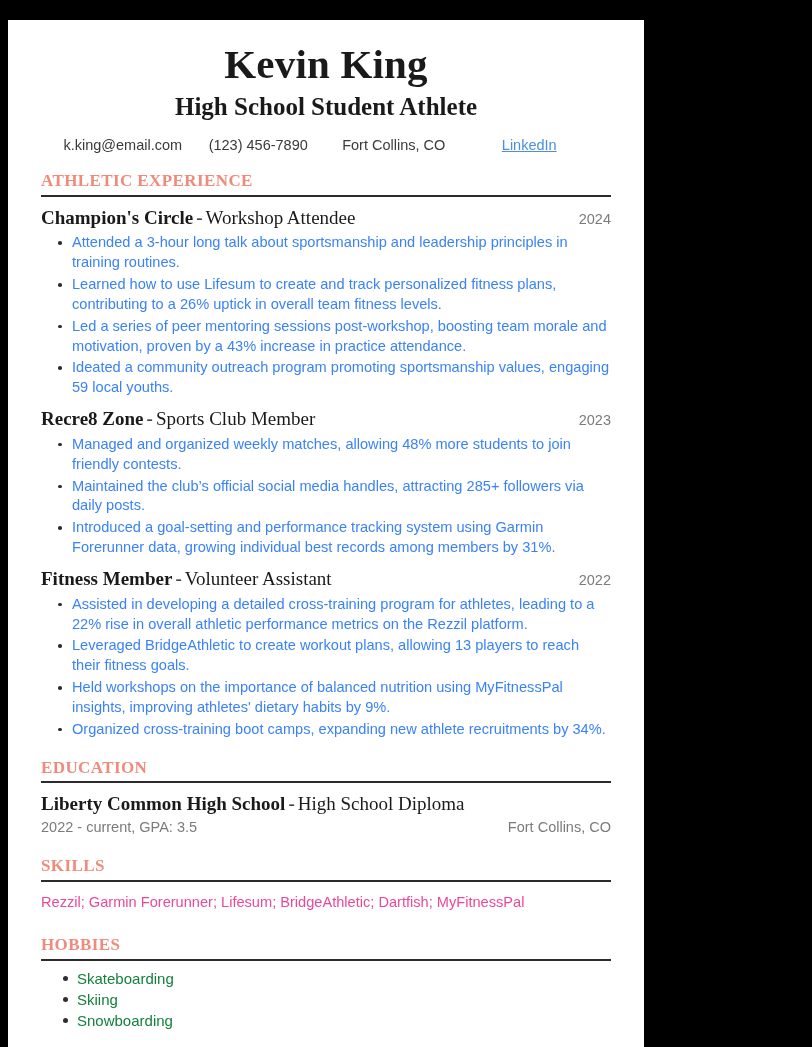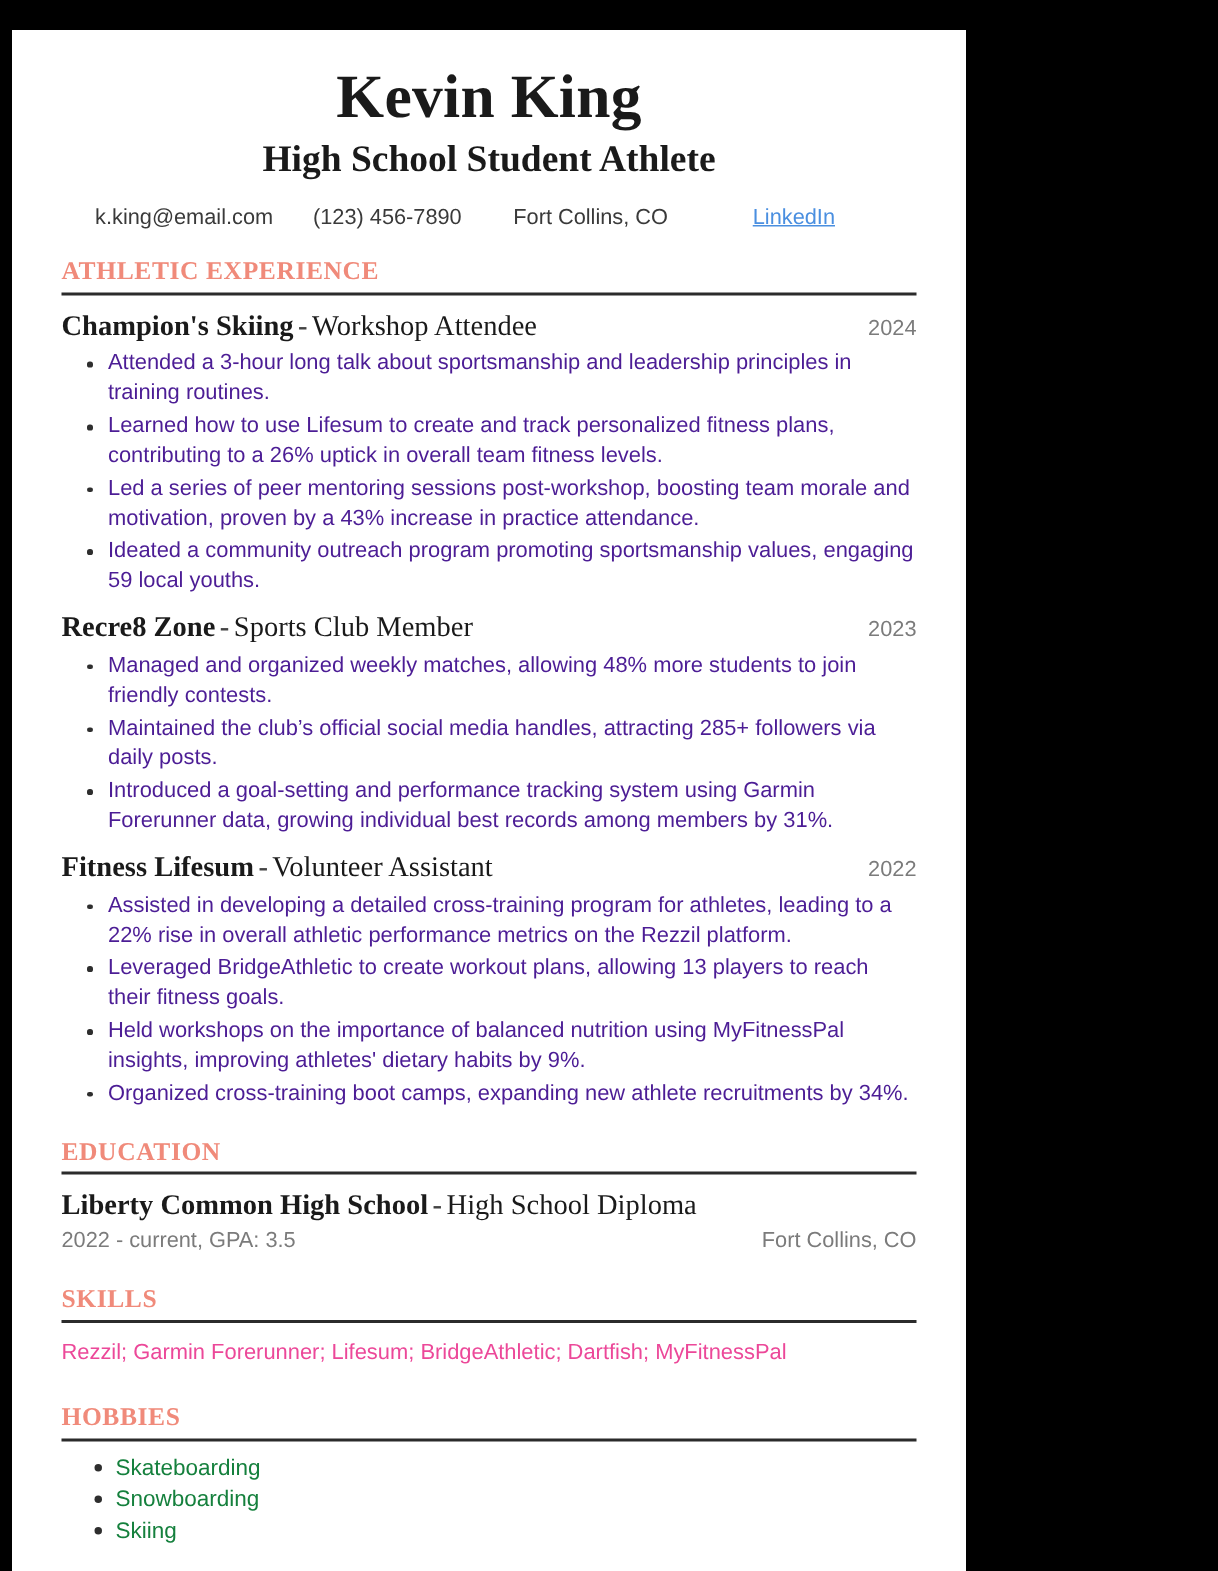--- a/index.html
+++ b/index.html
@@ -121,21 +121,21 @@
   ul.bullets {
     list-style: none;
     margin: 4px 0 0 0;
     padding: 0;
   }
   ul.bullets li {
     position: relative;
     padding-left: 31px;
     font-size: 14.6px;
     line-height: 1.36;
-    color: #4c1d95;
+    color: #3b82f6;
     margin-top: 2px;
   }
   ul.bullets li:first-child { margin-top: 0; }
   ul.bullets li::before {
     content: "";
     position: absolute;
     left: 17px;
     top: 8px;
     width: 3.5px;
     height: 3.5px;
@@ -203,21 +203,21 @@
       </div>
     </div>
 
     <div class="section">
       <div class="section-title">ATHLETIC EXPERIENCE</div>
       <div class="rule"></div>
 
       <div class="entry">
         <div class="entry-head">
           <div class="entry-heading">
-            <span class="org">Champion's Skiing</span><span class="sep">-</span><span class="role">Workshop Attendee</span>
+            <span class="org">Champion's Circle</span><span class="sep">-</span><span class="role">Workshop Attendee</span>
           </div>
           <div class="entry-date">2024</div>
         </div>
         <ul class="bullets">
           <li>Attended a 3-hour long talk about sportsmanship and leadership principles in training routines.</li>
           <li>Learned how to use Lifesum to create and track personalized fitness plans, contributing to a 26% uptick in overall team fitness levels.</li>
           <li>Led a series of peer mentoring sessions post-workshop, boosting team morale and motivation, proven by a 43% increase in practice attendance.</li>
           <li>Ideated a community outreach program promoting sportsmanship values, engaging 59 local youths.</li>
         </ul>
       </div>
@@ -232,21 +232,21 @@
         <ul class="bullets">
           <li>Managed and organized weekly matches, allowing 48% more students to join friendly contests.</li>
           <li>Maintained the club’s official social media handles, attracting 285+ followers via daily posts.</li>
           <li>Introduced a goal-setting and performance tracking system using Garmin Forerunner data, growing individual best records among members by 31%.</li>
         </ul>
       </div>
 
       <div class="entry">
         <div class="entry-head">
           <div class="entry-heading">
-            <span class="org">Fitness Lifesum</span><span class="sep">-</span><span class="role">Volunteer Assistant</span>
+            <span class="org">Fitness Member</span><span class="sep">-</span><span class="role">Volunteer Assistant</span>
           </div>
           <div class="entry-date">2022</div>
         </div>
         <ul class="bullets">
           <li>Assisted in developing a detailed cross-training program for athletes, leading to a 22% rise in overall athletic performance metrics on the Rezzil platform.</li>
           <li>Leveraged BridgeAthletic to create workout plans, allowing 13 players to reach their fitness goals.</li>
           <li>Held workshops on the importance of balanced nutrition using MyFitnessPal insights, improving athletes' dietary habits by 9%.</li>
           <li>Organized cross-training boot camps, expanding new athlete recruitments by 34%.</li>
         </ul>
       </div>
@@ -273,19 +273,19 @@
       <div class="section-title">SKILLS</div>
       <div class="rule"></div>
       <div class="skills-line">Rezzil; Garmin Forerunner; Lifesum; BridgeAthletic; Dartfish; MyFitnessPal</div>
     </div>
 
     <div class="section hobbies-section">
       <div class="section-title">HOBBIES</div>
       <div class="rule"></div>
       <ul class="hobbies">
         <li>Skateboarding</li>
+        <li>Skiing</li>
         <li>Snowboarding</li>
-        <li>Skiing</li>
       </ul>
     </div>
 
   </div>
 </div>
 
 </body></html>

